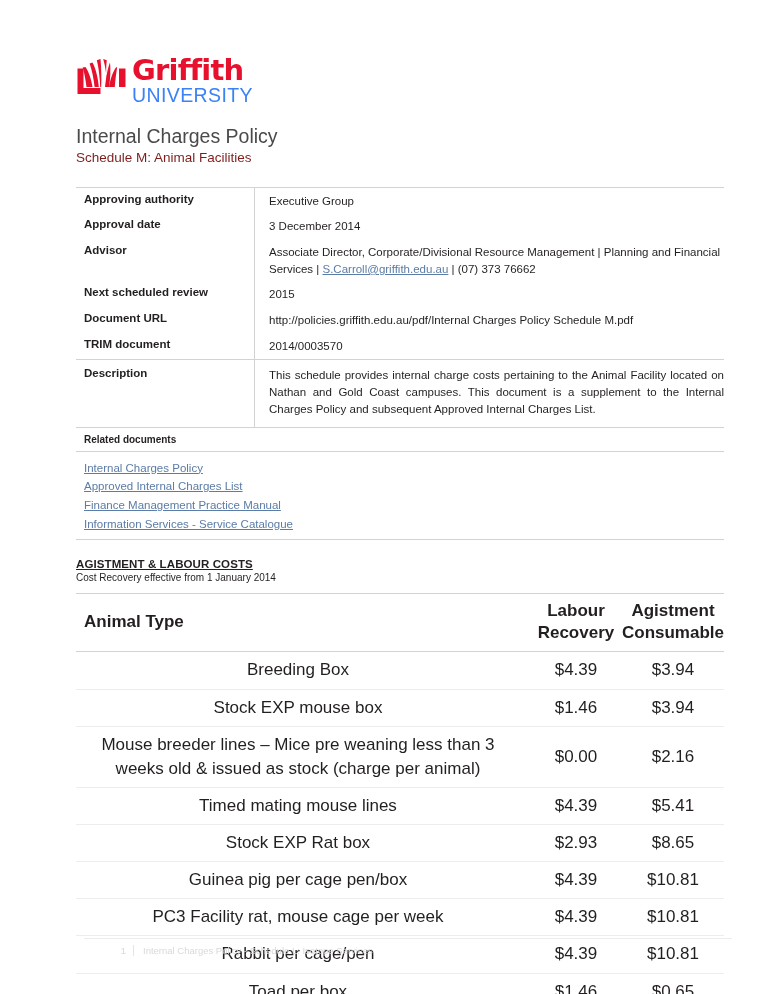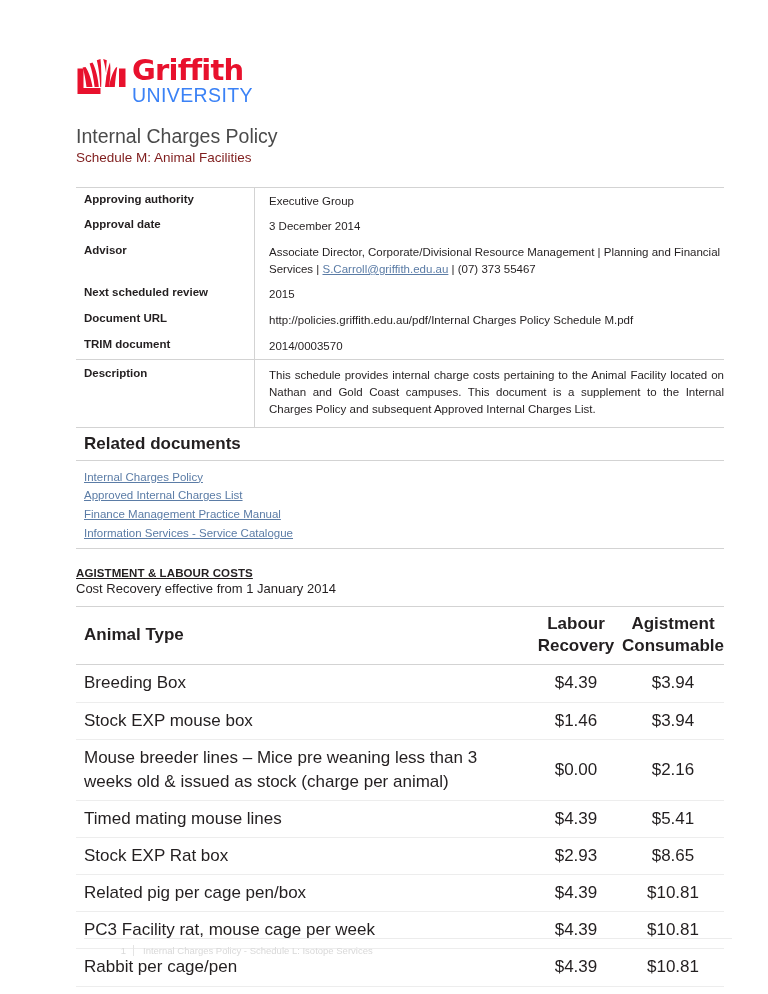--- a/index.html
+++ b/index.html
@@ -121,21 +121,21 @@
   }
   a.doclink {
     color: #5b7ca6;
     text-decoration: underline;
   }
 
   
   .related-head {
     border-top: 1px solid #d3d3d3;
     border-bottom: 1px solid #d3d3d3;
-    font-size: 17px;
+    font-size: 10px;
     font-weight: bold;
     padding: 6px 0 6px 8px;
     margin-top: 0;
   }
   .related-list {
     border-bottom: 1px solid #d3d3d3;
     padding: 7px 0 6px 8px;
   }
   .related-list a {
     display: block;
@@ -148,21 +148,21 @@
   
   .section-head {
     margin-top: 18px;
     font-size: 11.5px;
     font-weight: bold;
     text-decoration: underline;
     color: #231f20;
     letter-spacing: 0.1px;
   }
   .section-sub {
-    font-size: 13px;
+    font-size: 10px;
     color: #231f20;
     margin-top: 2px;
   }
 
   
   .charges {
     width: 100%;
     border-collapse: collapse;
     margin-top: 10px;
     font-size: 17px;
@@ -184,21 +184,21 @@
     text-align: center;
     width: 92px;
   }
   .charges tbody td {
     border-bottom: 1px solid #ededed;
     padding: 6px 0 6px 0;
     vertical-align: middle;
     line-height: 1.42;
   }
   .charges tbody td.c-name {
-    text-align: left;
+    text-align: center;
     padding-left: 8px;
     padding-right: 18px;
   }
   .charges tbody td.c-num {
     text-align: center;
     width: 92px;
     white-space: nowrap;
   }
   .charges tbody tr:last-child td {
     border-bottom: 1px solid #d3d3d3;
@@ -262,21 +262,21 @@
         <tr class="top-border">
           <td class="k">Approving authority</td>
           <td class="v">Executive Group</td>
         </tr>
         <tr>
           <td class="k">Approval date</td>
           <td class="v">3 December 2014</td>
         </tr>
         <tr>
           <td class="k">Advisor</td>
-          <td class="v"><span>Associate Director, Corporate/Divisional Resource Management | Planning and Financial Services | </span><a class="doclink" href="#">S.Carroll@griffith.edu.au</a><span> | (07) 373 55467</span></td>
+          <td class="v"><span>Associate Director, Corporate/Divisional Resource Management | Planning and Financial Services | </span><a class="doclink" href="#">S.Carroll@griffith.edu.au</a><span> | (07) 373 76662</span></td>
         </tr>
         <tr>
           <td class="k">Next scheduled review</td>
           <td class="v">2015</td>
         </tr>
         <tr>
           <td class="k">Document URL</td>
           <td class="v">http://policies.griffith.edu.au/pdf/Internal Charges Policy Schedule M.pdf</td>
         </tr>
         <tr>
@@ -335,21 +335,21 @@
           <td class="c-name">Timed mating mouse lines</td>
           <td class="c-num">$4.39</td>
           <td class="c-num">$5.41</td>
         </tr>
         <tr>
           <td class="c-name">Stock EXP Rat box</td>
           <td class="c-num">$2.93</td>
           <td class="c-num">$8.65</td>
         </tr>
         <tr>
-          <td class="c-name">Related pig per cage pen/box</td>
+          <td class="c-name">Guinea pig per cage pen/box</td>
           <td class="c-num">$4.39</td>
           <td class="c-num">$10.81</td>
         </tr>
         <tr>
           <td class="c-name">PC3 Facility rat, mouse cage per week</td>
           <td class="c-num">$4.39</td>
           <td class="c-num">$10.81</td>
         </tr>
         <tr>
           <td class="c-name">Rabbit per cage/pen</td>

